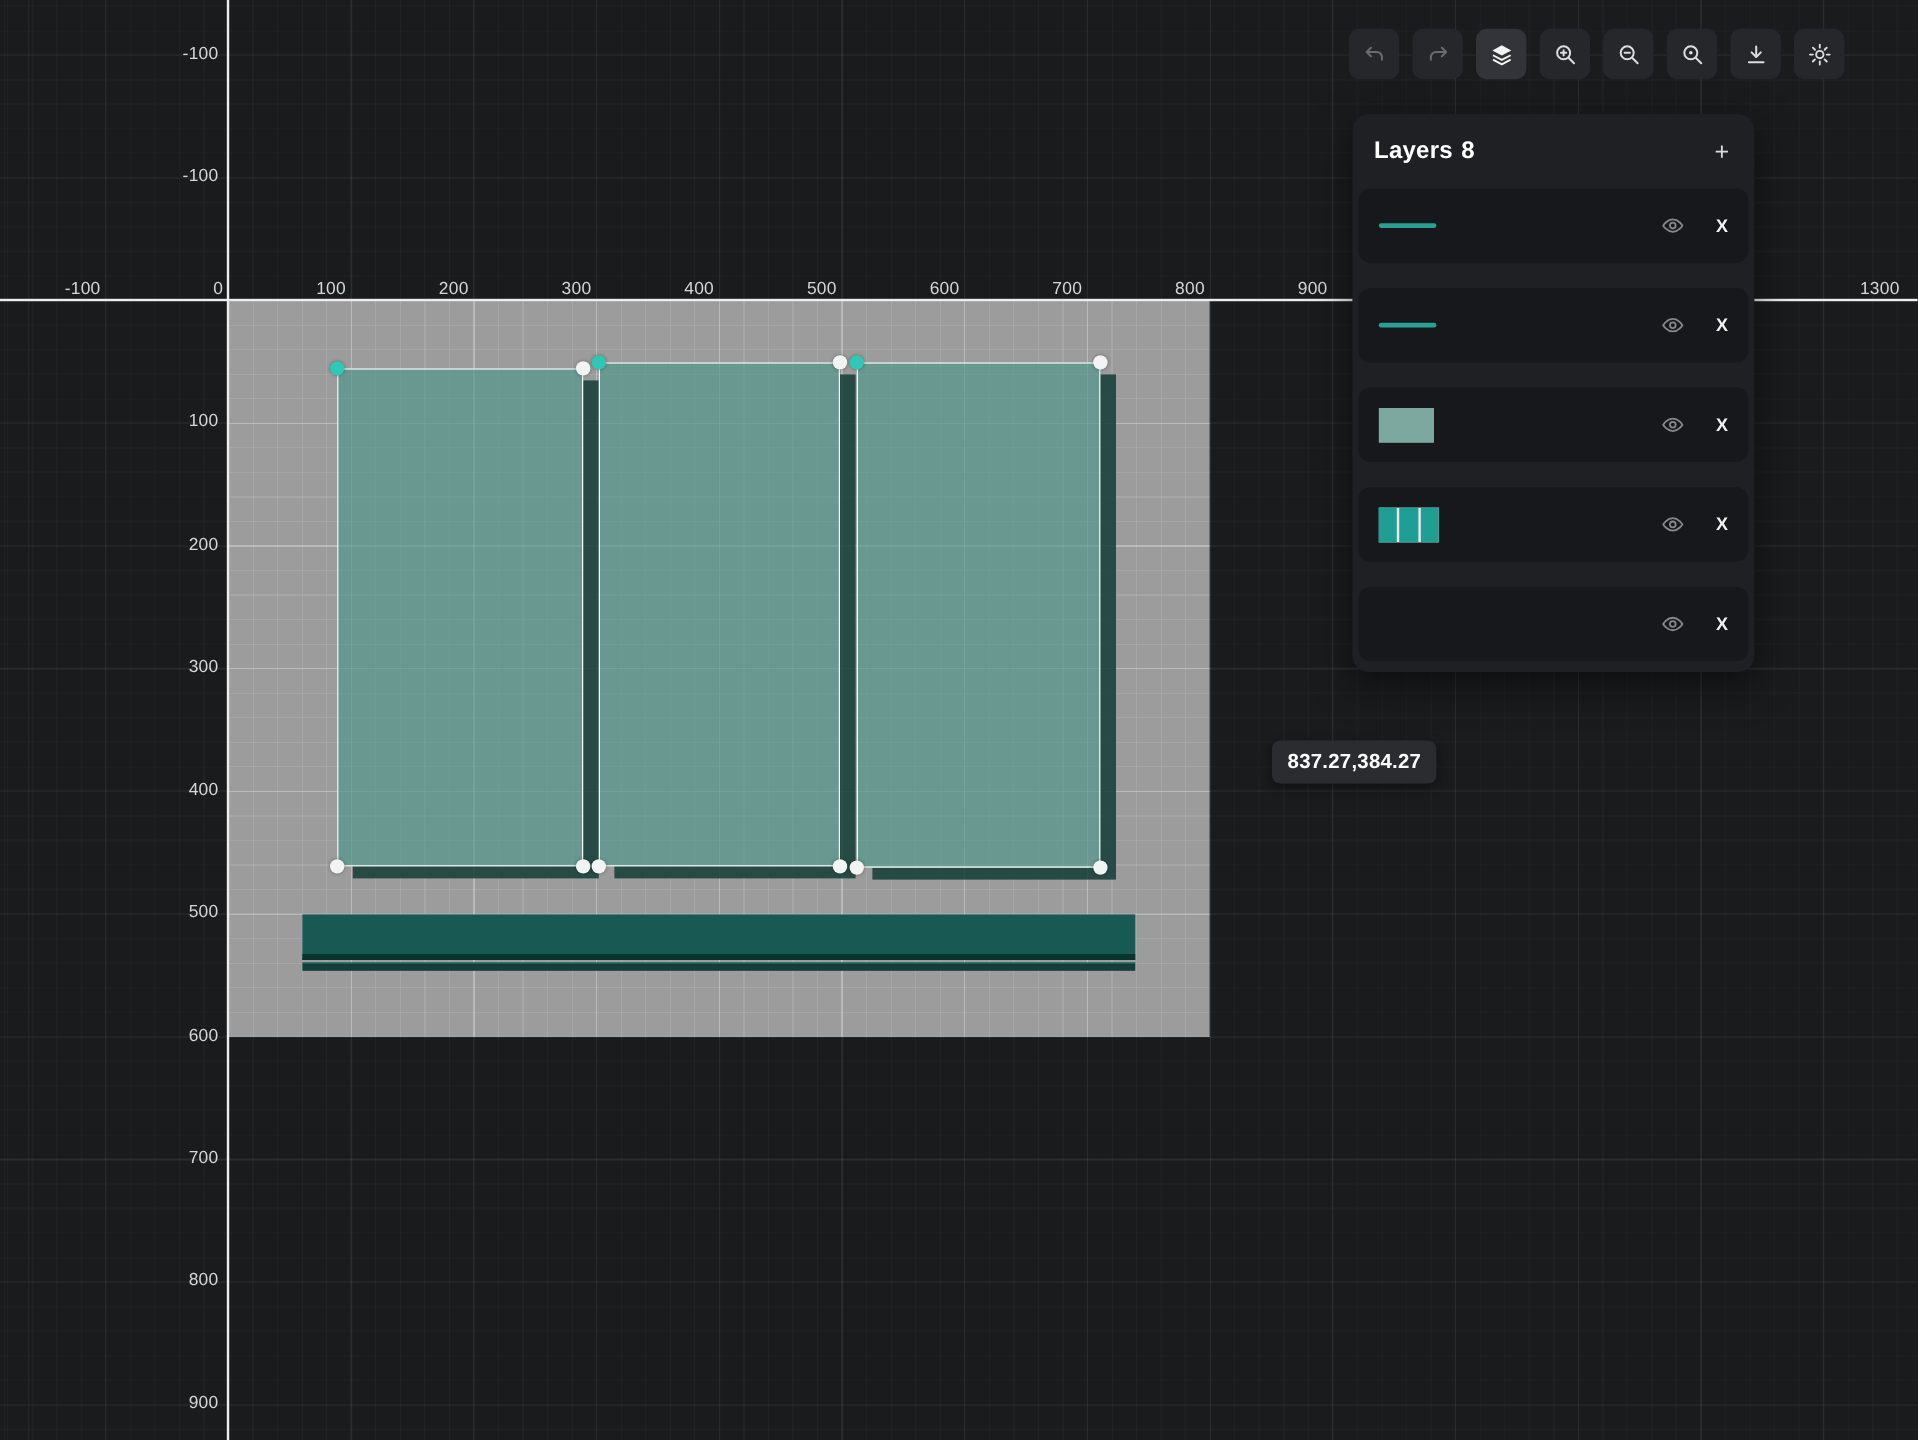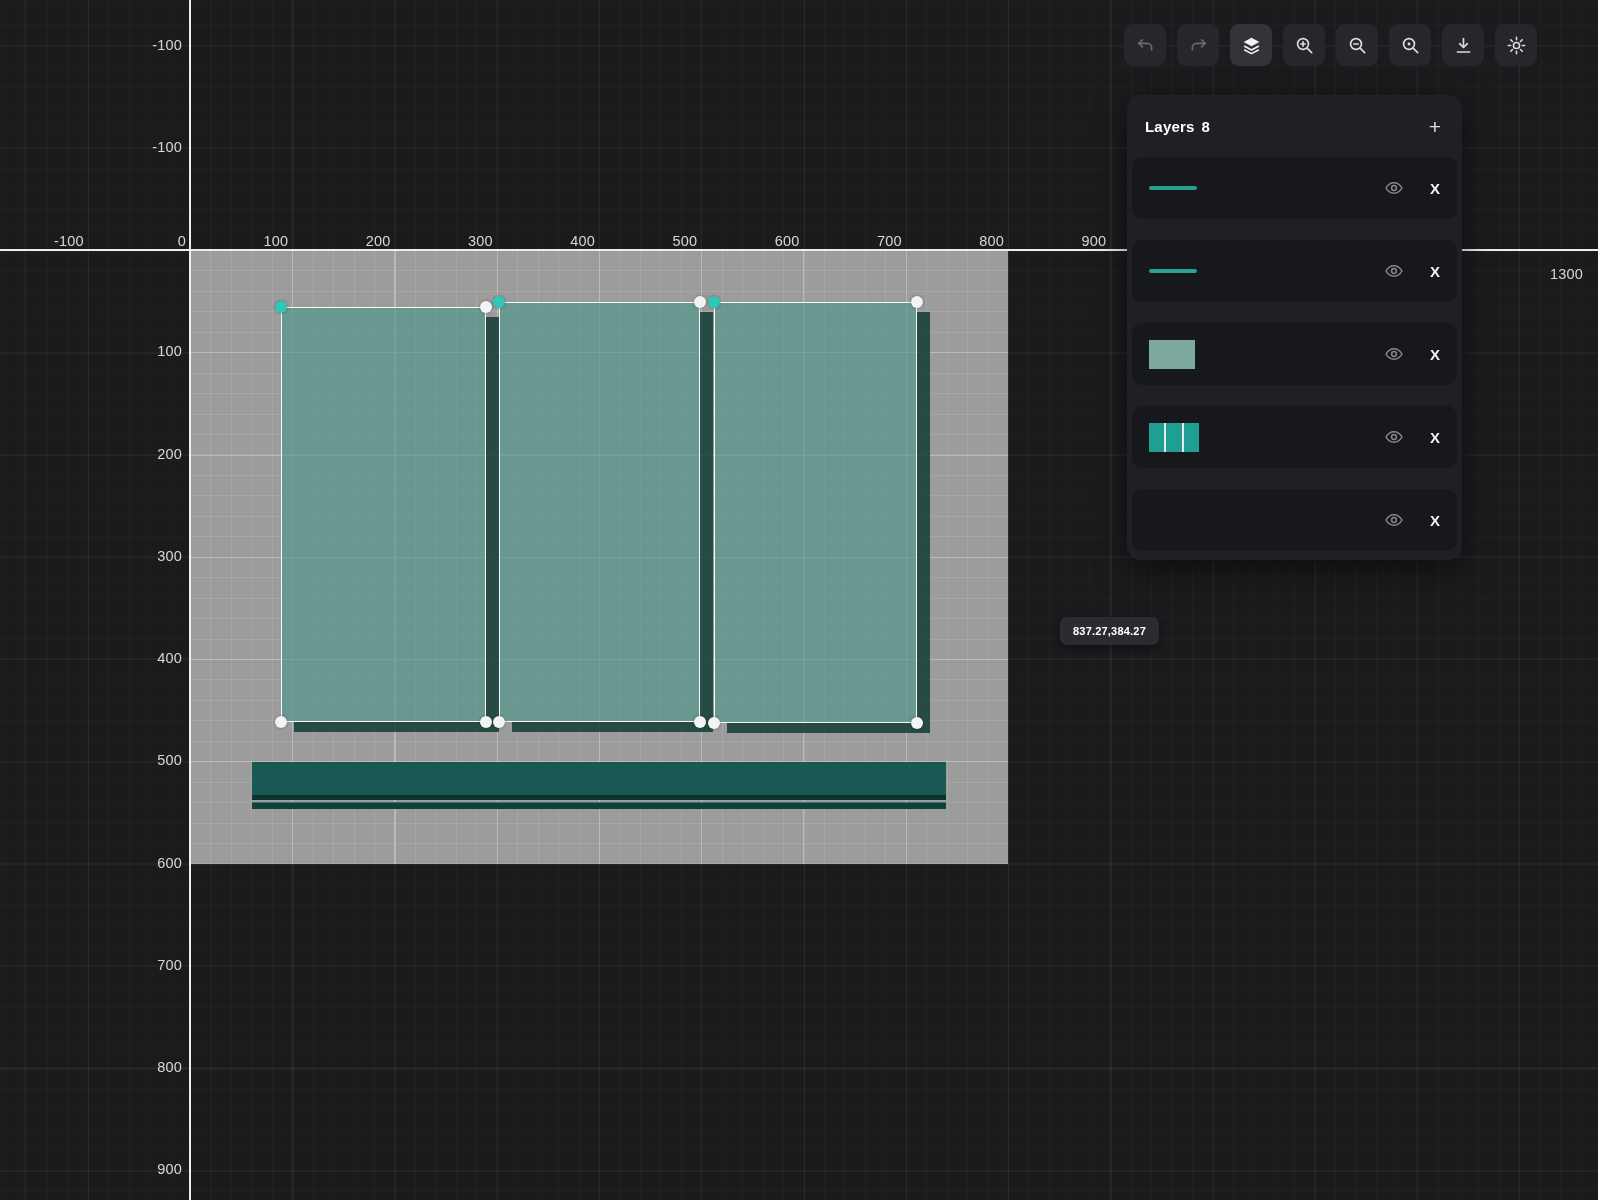--- a/index.html
+++ b/index.html
@@ -37,40 +37,40 @@
                 box-shadow:13px 10px 0 0 rgba(23,64,56,0.88); }
   .handle { position:absolute; width:12px; height:12px; border-radius:50%; background:#f2f3f3;
             box-shadow:0 0 3px rgba(0,0,0,.35); }
   .handle.tl { left:-7px; top:-7px; background:#2fc7b6; }
   .handle.tr { right:-7px; top:-7px; }
   .handle.bl { left:-7px; bottom:-7px; }
   .handle.br { right:-7px; bottom:-7px; }
   .shape.bar { background:#185a53; border-bottom:5px solid #0d332e; }
   .shape.bar-line { background:#123f3a; border-top:1px solid rgba(46,141,130,.75); }
 
-  .tooltip { position:absolute; z-index:8; background:#2b2c30; color:#fff; font-size:11px;
+  .tooltip { position:absolute; z-index:8; background:#2b2c30; color:#fff; font-size:17px;
              font-weight:700; letter-spacing:.2px; padding:8px 13px; border-radius:7px;
              box-shadow:0 3px 10px rgba(0,0,0,.4); }
 
   
   .toolbar { position:absolute; top:24px; right:61px; display:flex; gap:11px; z-index:10; }
   .tbtn { width:42px; height:42px; border-radius:9px; background:#26272b; border:none;
           display:flex; align-items:center; justify-content:center; color:#dcdde0; cursor:pointer; }
   .tbtn.disabled { color:#696b70; }
   .tbtn.active { background:#323439; color:#f2f3f4; }
   .tbtn .ticon { display:flex; }
   .tbtn svg { width:21px; height:21px; }
 
   
   .panel { position:absolute; left:1127px; top:95px; width:335px; border-radius:14px;
            background:#1f2024; padding:0 5px 9px; z-index:10;
            box-shadow:0 10px 32px rgba(0,0,0,.5); }
   .panel-head { height:62px; display:flex; align-items:center; justify-content:space-between;
                 padding:0 16px 0 13px; }
-  .panel-title { color:#ffffff; font-size:15px; font-weight:700; letter-spacing:.2px; }
+  .panel-title { color:#ffffff; font-size:20px; font-weight:700; letter-spacing:.2px; }
   .panel-title .count { margin-left:7px; }
   .add-btn { background:none; border:none; color:#d8d9db; font-size:21px; line-height:1;
              cursor:pointer; font-family:inherit; }
   .layer-item { height:62px; border-radius:10px; background:#17181c; display:flex;
                 align-items:center; padding:0 17px; margin-bottom:21px; }
   .layer-item:last-child { margin-bottom:0; }
   .sw { margin-right:auto; }
   .sw-line { width:48px; height:4px; background:#2aa093; border-radius:2px; }
   .sw-rect { width:46px; height:29px; background:#7ca89f; }
   .sw-three { width:50px; height:29px; display:flex; gap:2px; background:#e9eaea; }
@@ -96,21 +96,21 @@
       <div class="xlabel" style="left: 496.75px;">300</div>
       <div class="xlabel" style="left: 599px;">400</div>
       <div class="xlabel" style="left: 701.25px;">500</div>
       <div class="xlabel" style="left: 803.5px;">600</div>
       <div class="xlabel" style="left: 905.75px;">700</div>
       <div class="xlabel" style="left: 1008px;">800</div>
       <div class="xlabel" style="left: 1110.25px;">900</div>
       <div class="xlabel" style="left: 1212.5px;">1000</div>
       <div class="xlabel" style="left: 1314.75px;">1100</div>
       <div class="xlabel" style="left: 1417px;">1200</div>
-      <div class="xlabel" style="left: 1587px; margin-top: 33px;">1300</div>
+      <div class="xlabel" style="left: 1587px;">1300</div>
     </div>
   <div id="yruler">
       <div class="ylabel" style="top: 45.5px;">-100</div>
       <div class="ylabel" style="top: 147.75px;">-100</div>
       <div class="ylabel" style="top: 352.25px;">100</div>
       <div class="ylabel" style="top: 454.5px;">200</div>
       <div class="ylabel" style="top: 556.75px;">300</div>
       <div class="ylabel" style="top: 659px;">400</div>
       <div class="ylabel" style="top: 761.25px;">500</div>
       <div class="ylabel" style="top: 863.5px;">600</div>

